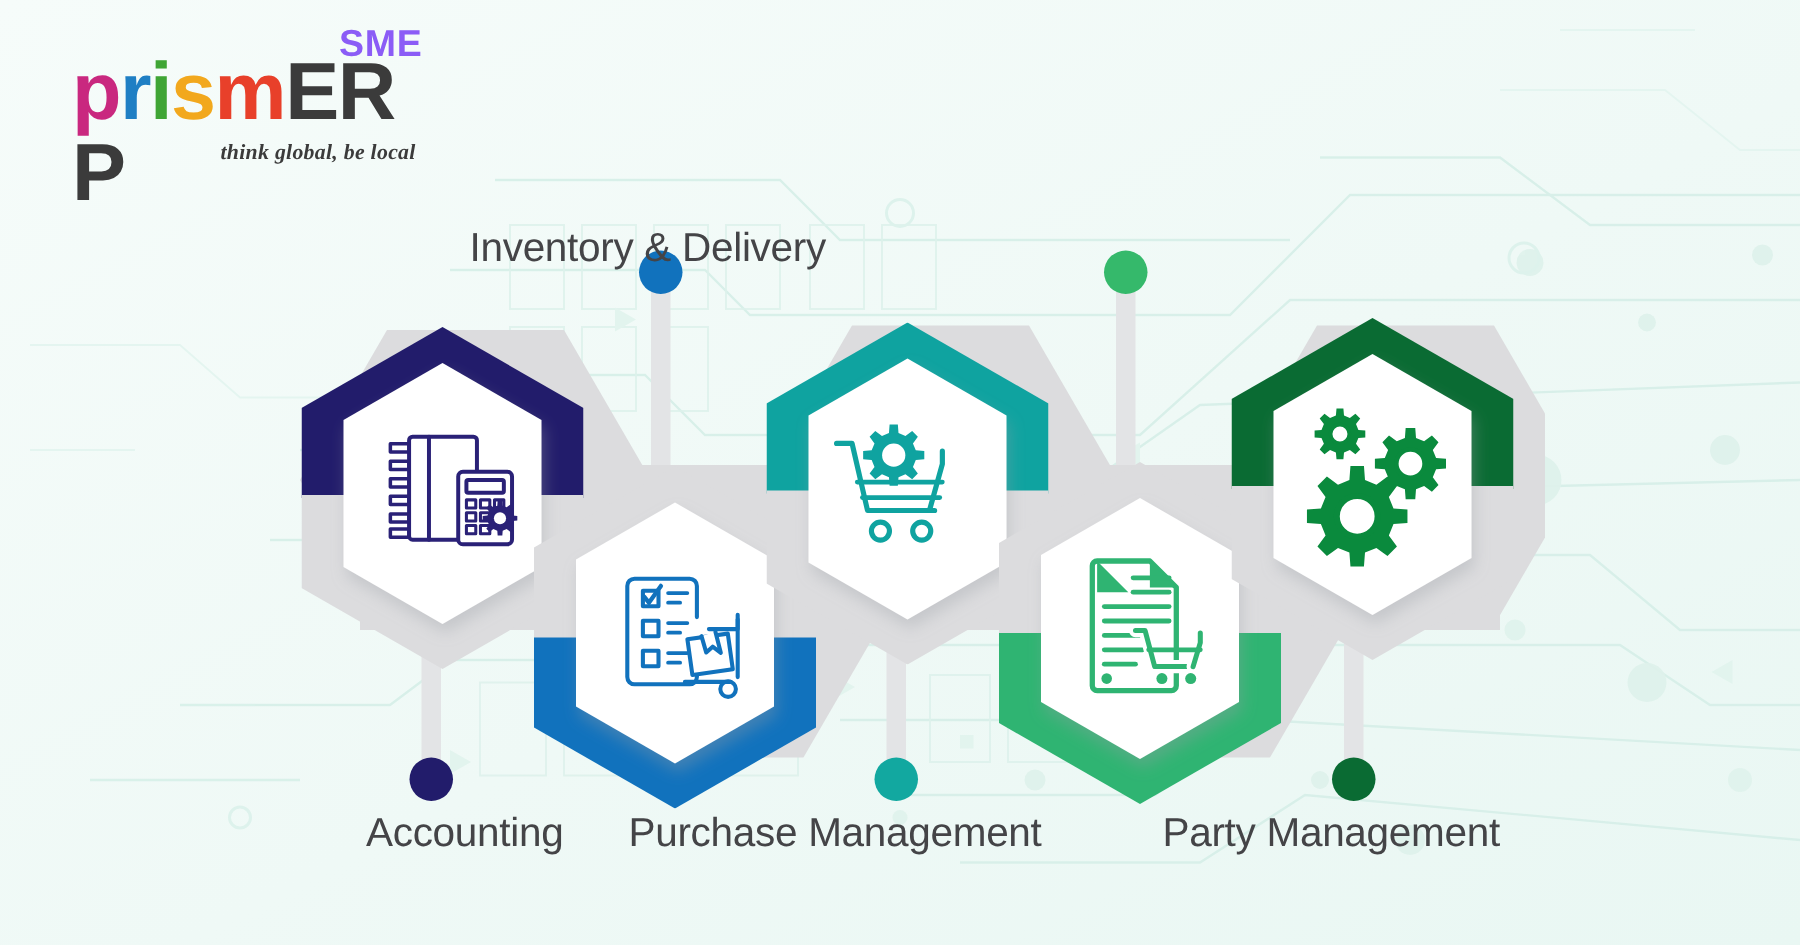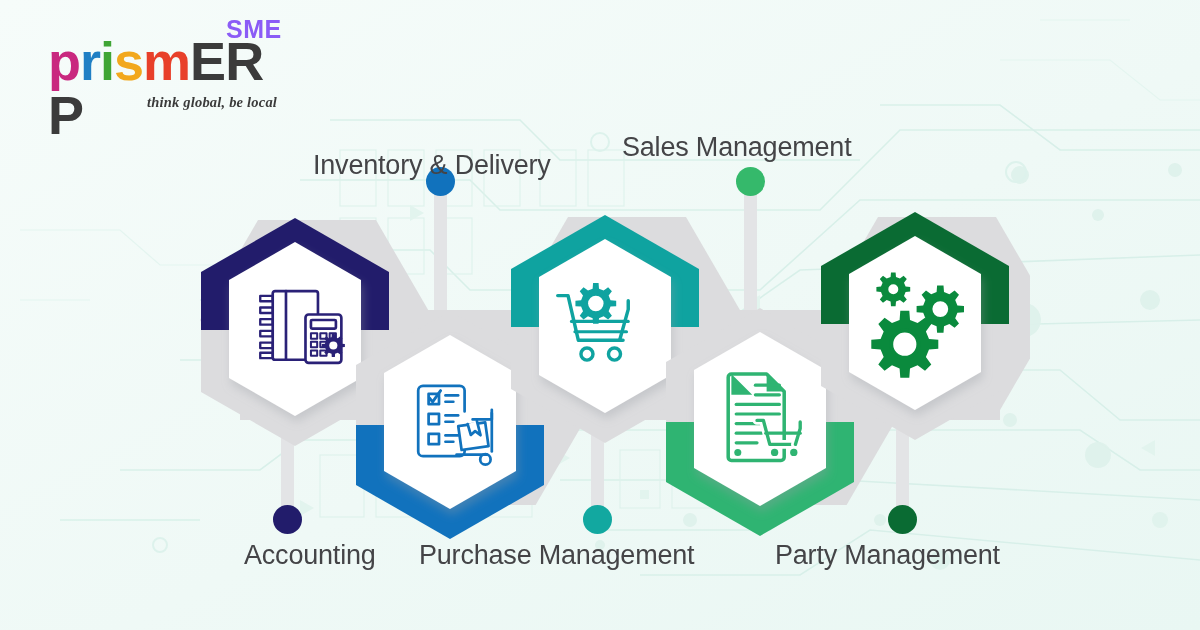--- a/index.html
+++ b/index.html
@@ -342,18 +342,17 @@
     </svg>
   </div>
 
   <div class="dot" style="left:426px;top:167px;background:#1172bd;"></div>
   <div class="dot" style="left:736px;top:167px;background:#35b96b;"></div>
   <div class="dot" style="left:273px;top:505px;background:#221c6b;"></div>
   <div class="dot" style="left:583px;top:505px;background:#12a8a0;"></div>
   <div class="dot" style="left:888px;top:505px;background:#0a6b33;"></div>
 
   <div class="label" style="left:313px;top:132px;margin-top:18px;">Inventory &amp; Delivery</div>
-  <div class="label" style="left:622px;top:132px;">Sales Management</div>
   <div class="label" style="left:208px;top:540px;margin-left:36px;">Accounting</div>
   <div class="label" style="left:775px;top:540px;">Party Management</div>
   <div class="label" style="left:419px;top:540px;">Purchase Management</div>
 
 </div>
 
 </body></html>

